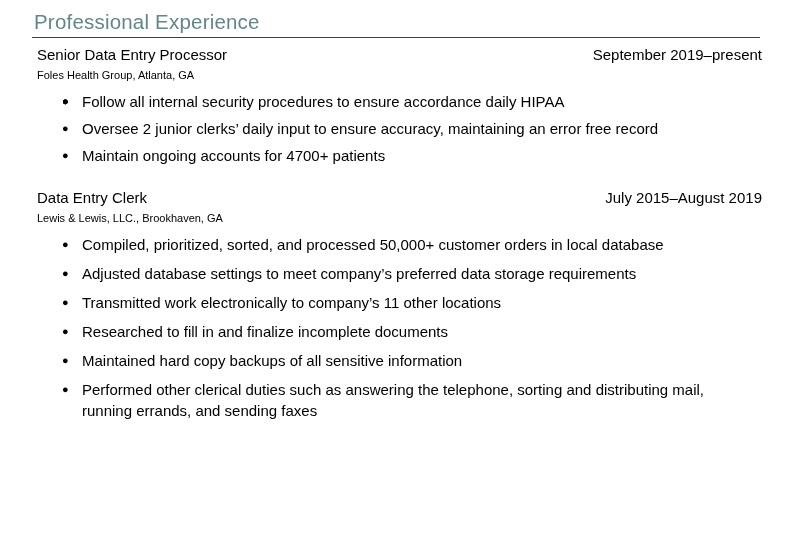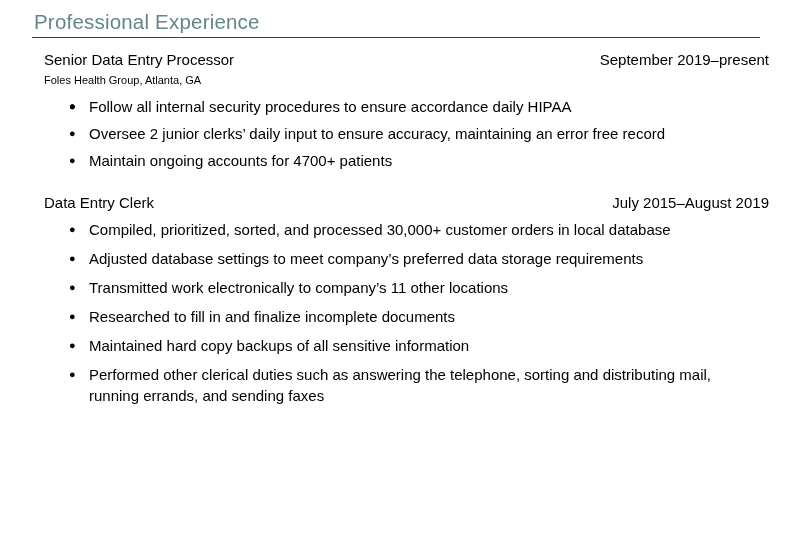--- a/index.html
+++ b/index.html
@@ -41,21 +41,21 @@
   }
   .section-rule {
     height: 0;
     border-bottom: 1.4px solid #3f3f43;
     width: 728px;
     margin: 0;
   }
 
   
   .job {
-    margin: 12px;
+    margin: 5px;
   }
   .job + .job {
     margin-top: 22px;
   }
 
   .job-header {
     display: flex;
     justify-content: space-between;
     align-items: baseline;
     width: 725px;
@@ -149,24 +149,25 @@
         <span class="bullet-text">Maintain ongoing accounts for 4700+ patients</span>
       </li>
     </ul>
   </div>
 
   <div class="job job-2">
     <div class="job-header">
       <div class="job-title">Data Entry Clerk</div>
       <div class="job-dates">July 2015–August 2019</div>
     </div>
+    <div class="job-employer">Lewis &amp; Lewis, LLC., Brookhaven, GA</div>
     <ul class="bullets">
       <li>
         <span class="bullet-marker">●</span>
-        <span class="bullet-text">Compiled, prioritized, sorted, and processed 30,000+ customer orders in local database</span>
+        <span class="bullet-text">Compiled, prioritized, sorted, and processed 50,000+ customer orders in local database</span>
       </li>
       <li>
         <span class="bullet-marker">●</span>
         <span class="bullet-text">Adjusted database settings to meet company’s preferred data storage requirements</span>
       </li>
       <li>
         <span class="bullet-marker">●</span>
         <span class="bullet-text">Transmitted work electronically to company’s 11 other locations</span>
       </li>
       <li>

